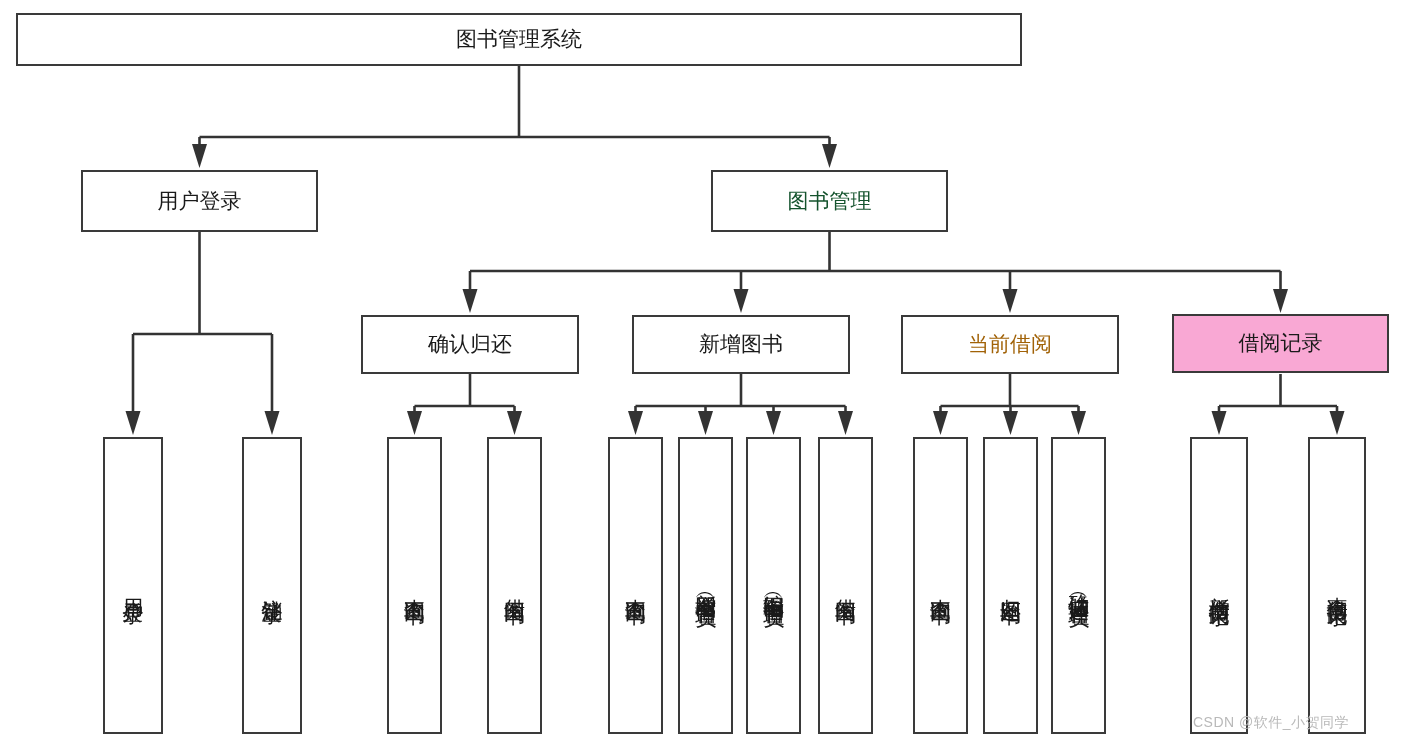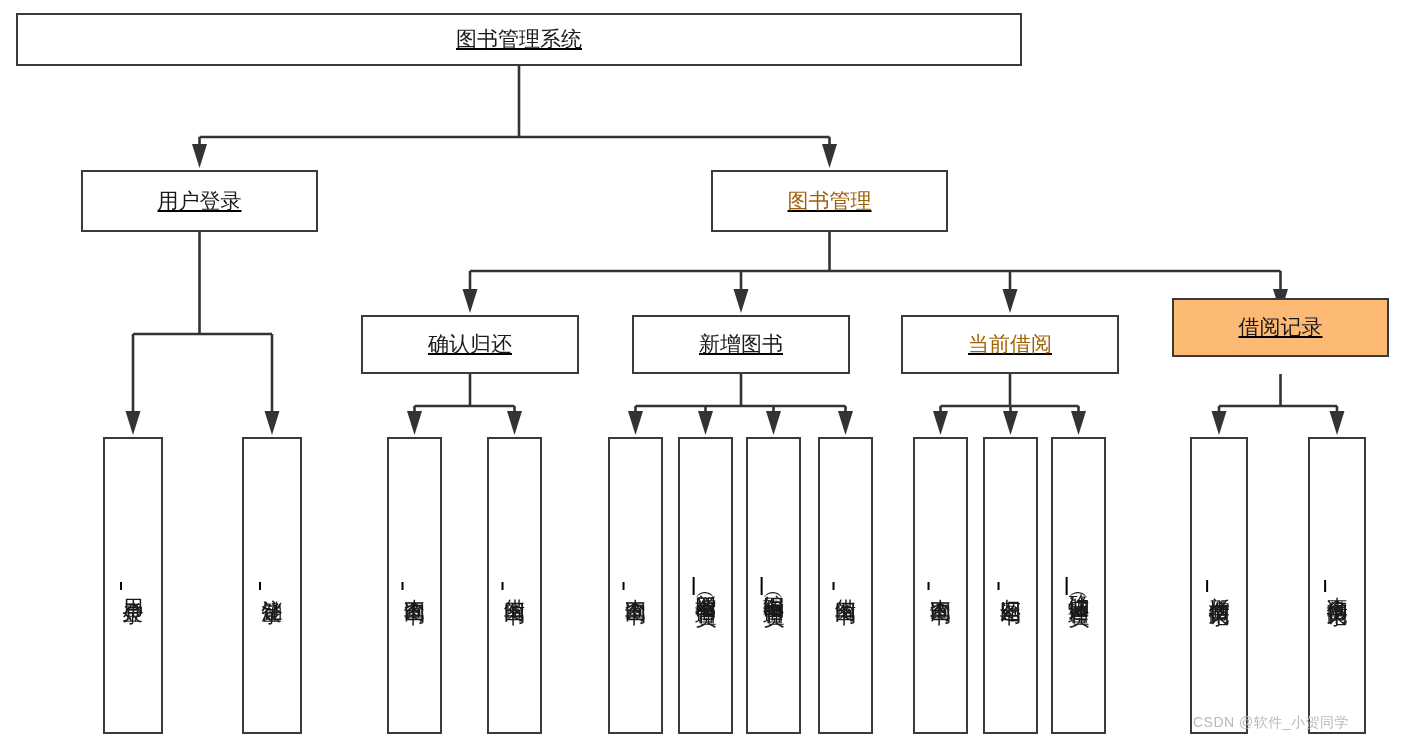--- a/index.html
+++ b/index.html
@@ -26,21 +26,20 @@
   }
   .node {
     position: absolute;
     box-sizing: border-box;
     background: #ffffff;
     border: 2px solid #3a3a3a;
     display: flex;
     align-items: center;
     justify-content: center;
     overflow: hidden;
-    text-decoration: underline;
   }
   .node .node-label {
     color: #1a1a1a;
     text-align: center;
     line-height: 1.18;
     white-space: pre;
   }
   .node.horizontal .node-label {
     font-size: 21px;
   }
@@ -127,32 +126,32 @@
       <polygon points="1329.5,411 1344.5,411 1337,435" fill="#333333"></polygon>
     </svg>
   <div id="nodes-layer">
       <div class="node horizontal two-col" style="left: 16px; top: 13px; width: 1006px; height: 53px; border-color: rgb(58, 58, 58); background: rgb(255, 255, 255);">
         <span class="node-label" style="color: rgb(26, 26, 26);">图书管理系统</span>
       </div>
       <div class="node horizontal" style="left: 81px; top: 170px; width: 237px; height: 62px; border-color: rgb(58, 58, 58); background: rgb(255, 255, 255);">
         <span class="node-label" style="color: rgb(26, 26, 26);">用户登录</span>
       </div>
       <div class="node horizontal" style="left: 711px; top: 170px; width: 237px; height: 62px; border-color: rgb(58, 58, 58); background: rgb(255, 255, 255);">
-        <span class="node-label" style="color: #a16207;">图书管理</span>
+        <span class="node-label" style="color: #14532d;">图书管理</span>
       </div>
       <div class="node horizontal" style="left: 361px; top: 315px; width: 218px; height: 59px; border-color: rgb(58, 58, 58); background: rgb(255, 255, 255);">
         <span class="node-label" style="color: rgb(26, 26, 26);">确认归还</span>
       </div>
       <div class="node horizontal" style="left: 632px; top: 315px; width: 218px; height: 59px; border-color: rgb(58, 58, 58); background: rgb(255, 255, 255);">
         <span class="node-label" style="color: rgb(26, 26, 26);">新增图书</span>
       </div>
       <div class="node horizontal" style="left: 901px; top: 315px; width: 218px; height: 59px; border-color: rgb(58, 58, 58); background: rgb(255, 255, 255);">
         <span class="node-label" style="color: #a16207;">当前借阅</span>
       </div>
-      <div class="node horizontal" style="left: 1172px; top: 298px; width: 217px; height: 59px; border-color: rgb(58, 58, 58); background: #fdba74;">
+      <div class="node horizontal" style="left: 1172px; top: 314px; width: 217px; height: 59px; border-color: rgb(58, 58, 58); background: #f9a8d4;">
         <span class="node-label" style="color: rgb(26, 26, 26);">借阅记录</span>
       </div>
       <div class="node vertical" style="left: 103px; top: 437px; width: 60px; height: 297px; border-color: rgb(58, 58, 58); background: rgb(255, 255, 255);">
         <span class="node-label" style="color: rgb(26, 26, 26);">用户登录</span>
       </div>
       <div class="node vertical" style="left: 242px; top: 437px; width: 60px; height: 297px; border-color: rgb(58, 58, 58); background: rgb(255, 255, 255);">
         <span class="node-label" style="color: rgb(26, 26, 26);">注销登录</span>
       </div>
       <div class="node vertical" style="left: 387px; top: 437px; width: 55px; height: 297px; border-color: rgb(58, 58, 58); background: rgb(255, 255, 255);">
         <span class="node-label" style="color: rgb(26, 26, 26);">查询图书</span>

